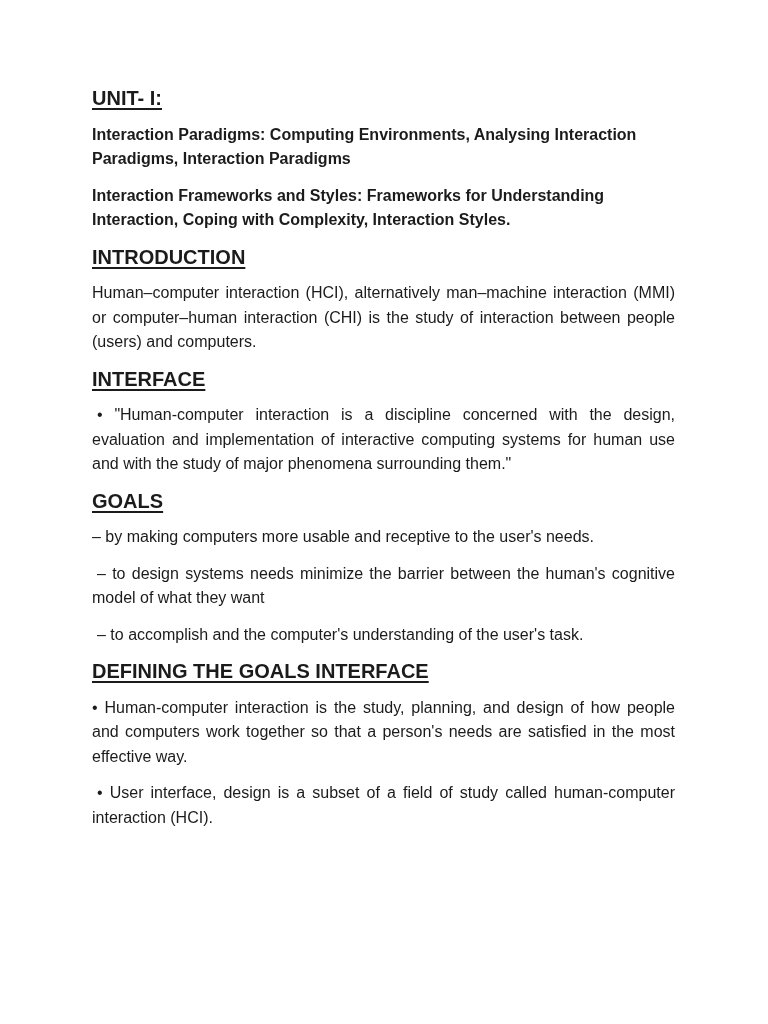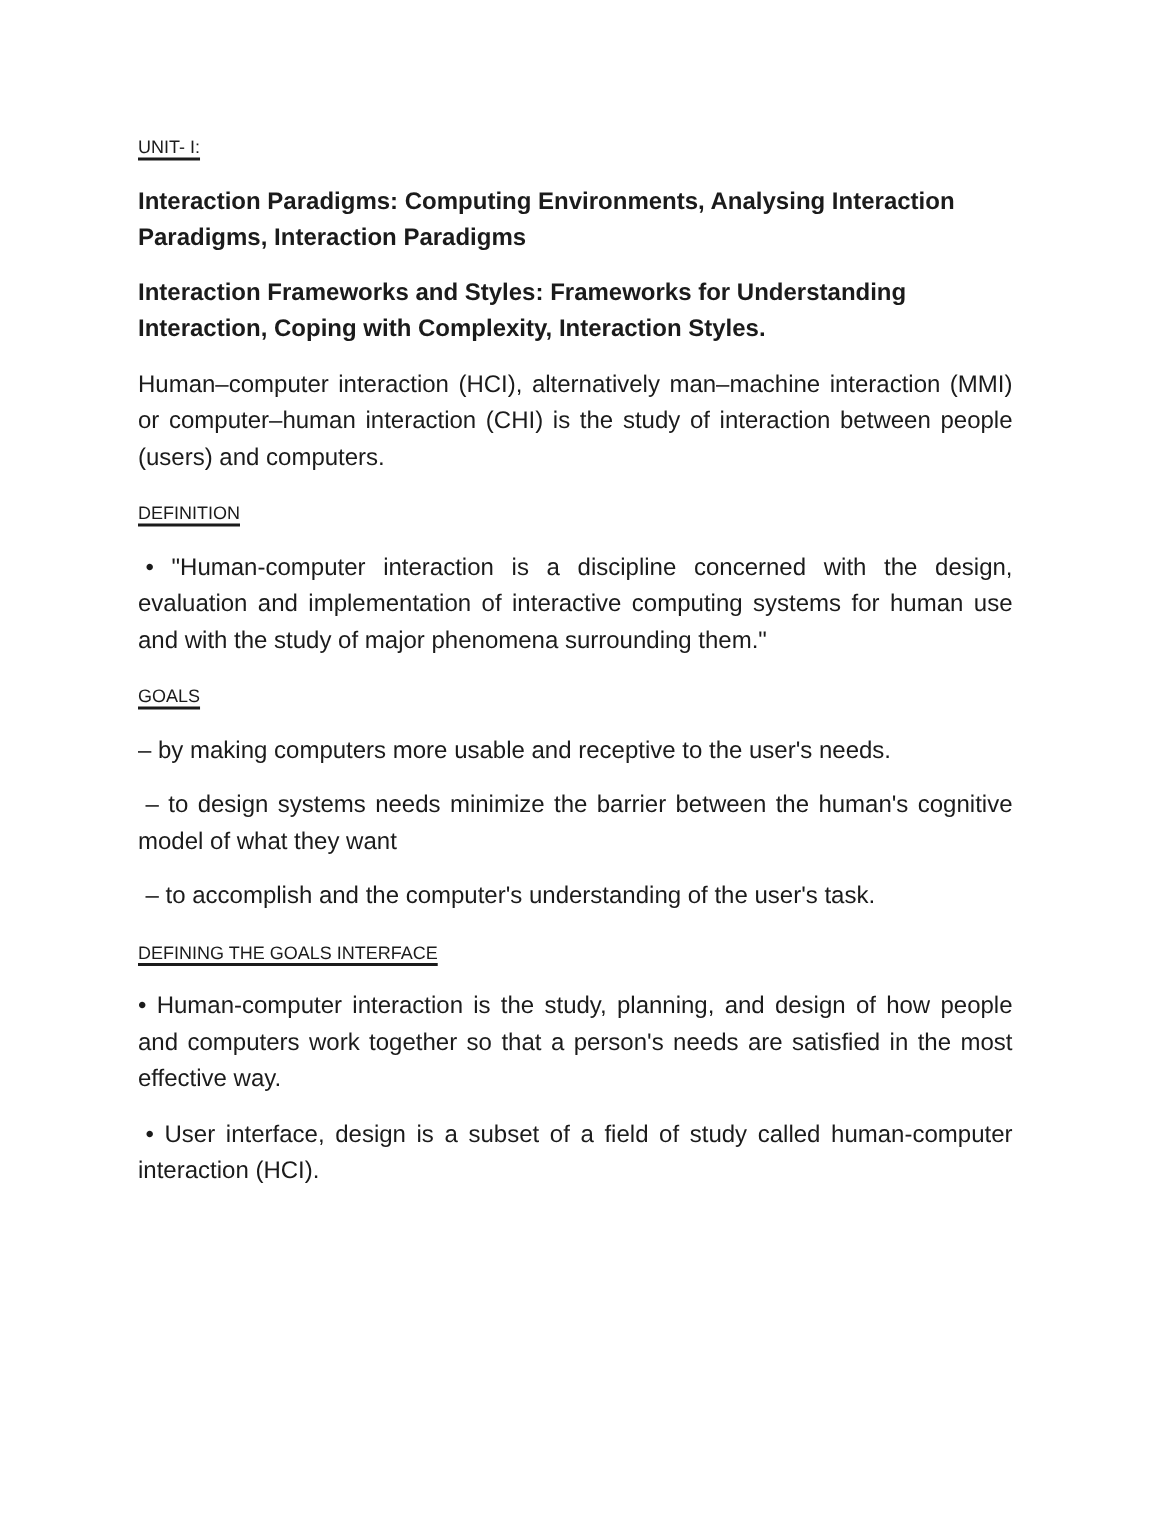--- a/index.html
+++ b/index.html
@@ -10,48 +10,49 @@
     box-sizing: border-box;
     background: #ffffff;
     padding: 86px 93px 40px 92px;
     font-family: "Liberation Sans", sans-serif;
     font-size: 16px;
     line-height: 24.5px;
     color: #1b1b1b;
     overflow: hidden;
   }
   .heading {
-    font-weight: normal;
+    font-weight: bold;
     text-decoration: underline;
     text-decoration-thickness: 2px;
     text-underline-offset: 3px;
     margin: 0 0 12px 0;
-    font-size: 12px;
+    font-size: 20px;
     line-height: 24.5px;
   }
   p { margin: 0 0 12px 0; }
   .bold { font-weight: bold; }
   .just { text-align: justify; }
   .ind  { text-indent: 5px; }
 </style>
 </head>
 <body>
 
 <div class="page">
 
   <h3 class="heading">UNIT- I:</h3>
 
   <p class="bold">Interaction Paradigms: Computing Environments, Analysing Interaction Paradigms, Interaction Paradigms</p>
 
   <p class="bold">Interaction Frameworks and Styles: Frameworks for Understanding Interaction, Coping with Complexity, Interaction Styles.</p>
 
+  <h3 class="heading">INTRODUCTION</h3>
 
   <p class="just">Human–computer interaction (HCI), alternatively man–machine interaction (MMI) or computer–human interaction (CHI) is the study of interaction between people (users) and computers.</p>
 
-  <h3 class="heading">DEFINITION</h3>
+  <h3 class="heading">INTERFACE</h3>
 
   <p class="just ind">• "Human-computer interaction is a discipline concerned with the design, evaluation and implementation of interactive computing systems for human use and with the study of major phenomena surrounding them."</p>
 
   <h3 class="heading">GOALS</h3>
 
 
 
   <p>– by making computers more usable and receptive to the user's needs.</p>
 
 

